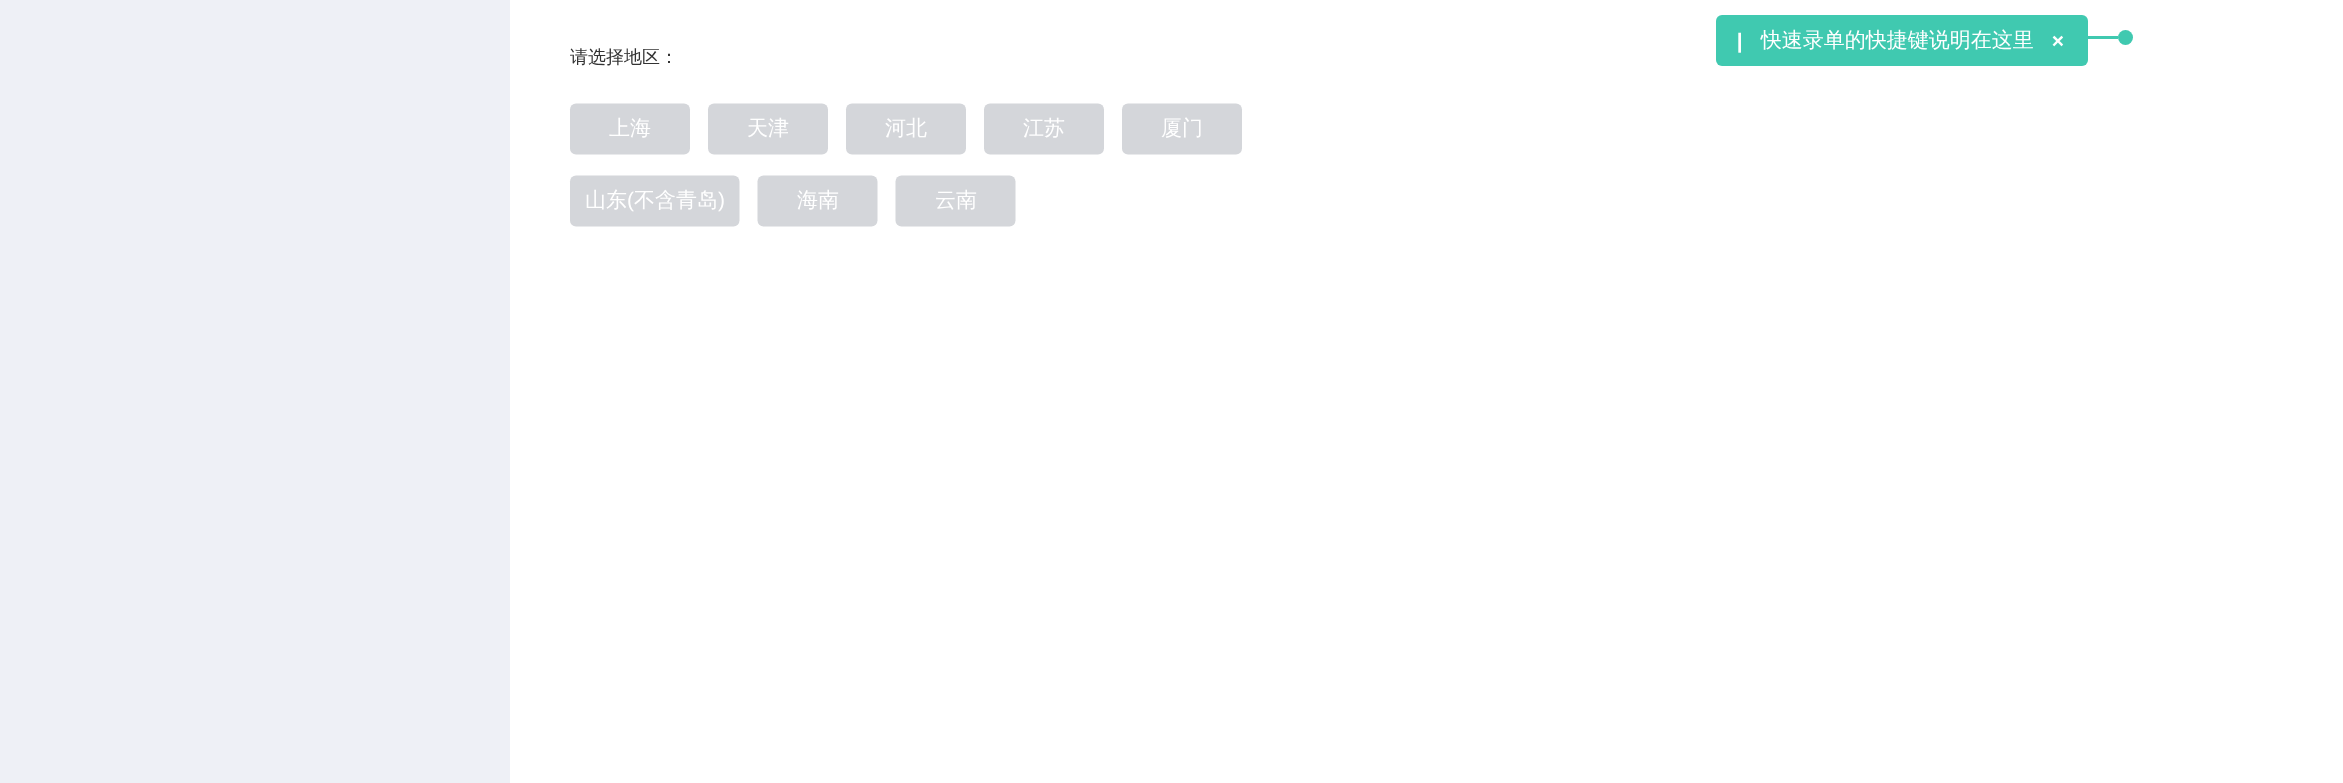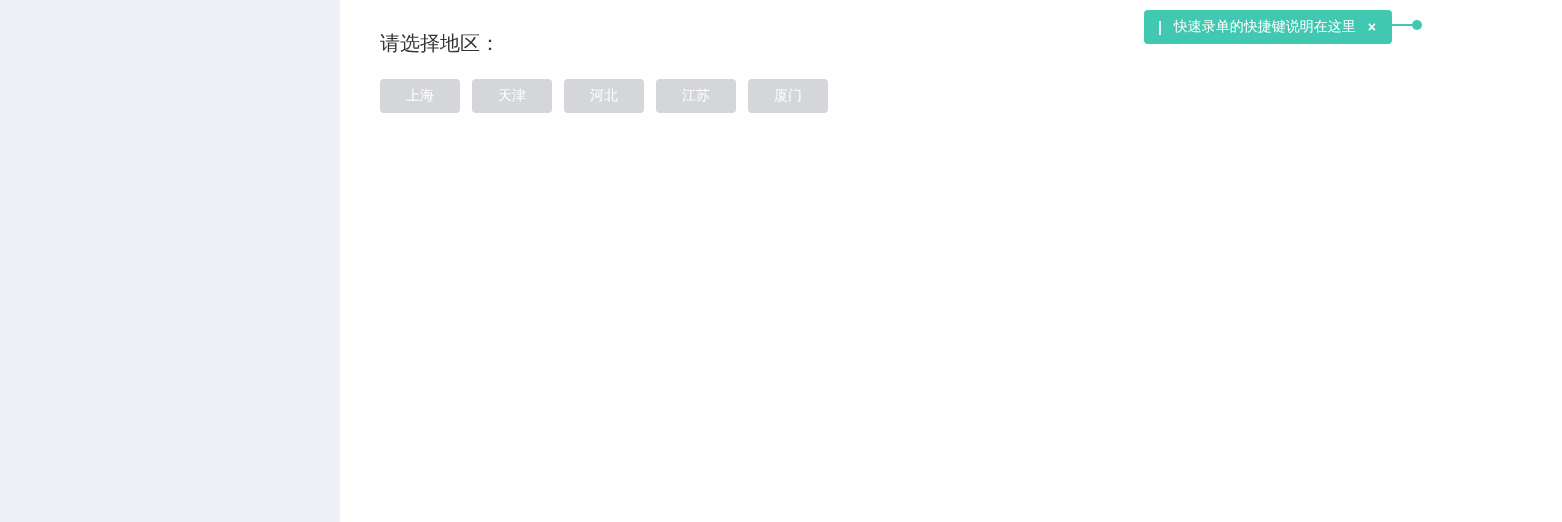--- a/index.html
+++ b/index.html
@@ -33,21 +33,21 @@
       width: 1222px;
       height: 522px;
       background: #ffffff;
     }
 
     .region-section {
       padding: 30px 40px;
     }
 
     .region-label {
-      font-size: 20px;
+      font-size: 12px;
       color: #333333;
       margin-bottom: 22px;
       font-weight: normal;
     }
 
     .region-buttons-row {
       display: flex;
       flex-wrap: nowrap;
       gap: 12px;
       margin-bottom: 14px;
@@ -138,15 +138,20 @@
   <div class="region-section">
     <div class="region-label">请选择地区：</div>
 
     <div class="region-buttons-row" id="row1">
         <button class="region-btn">上海</button>
         <button class="region-btn">天津</button>
         <button class="region-btn">河北</button>
         <button class="region-btn">江苏</button>
         <button class="region-btn">厦门</button>
       </div>
+    <div class="region-buttons-row" id="row2">
+        <button class="region-btn">山东(不含青岛)</button>
+        <button class="region-btn">海南</button>
+        <button class="region-btn">云南</button>
+      </div>
   </div>
 
 </div>
 
 </body></html>

